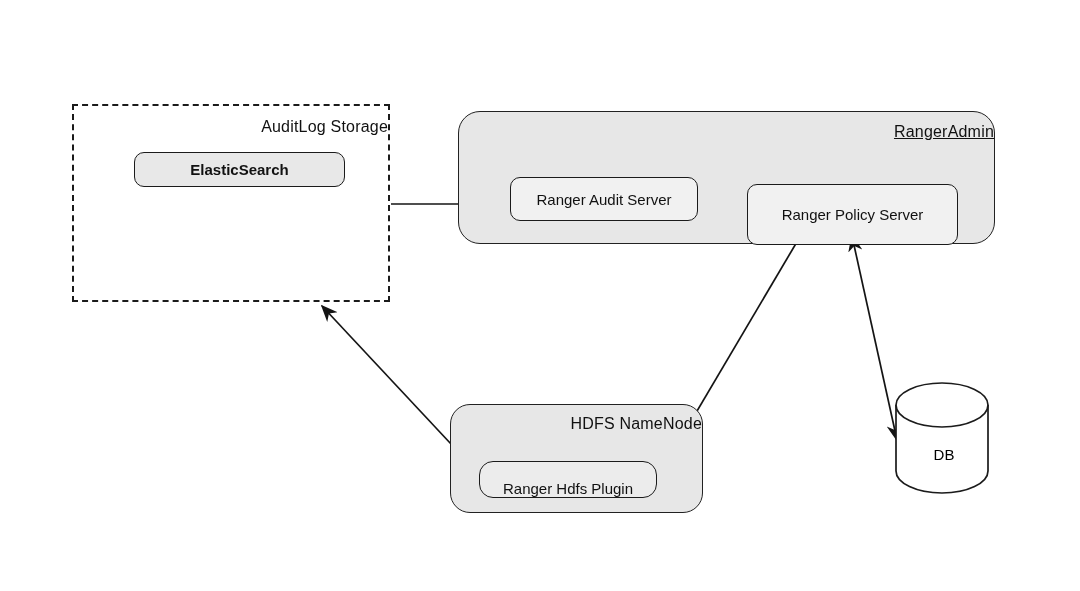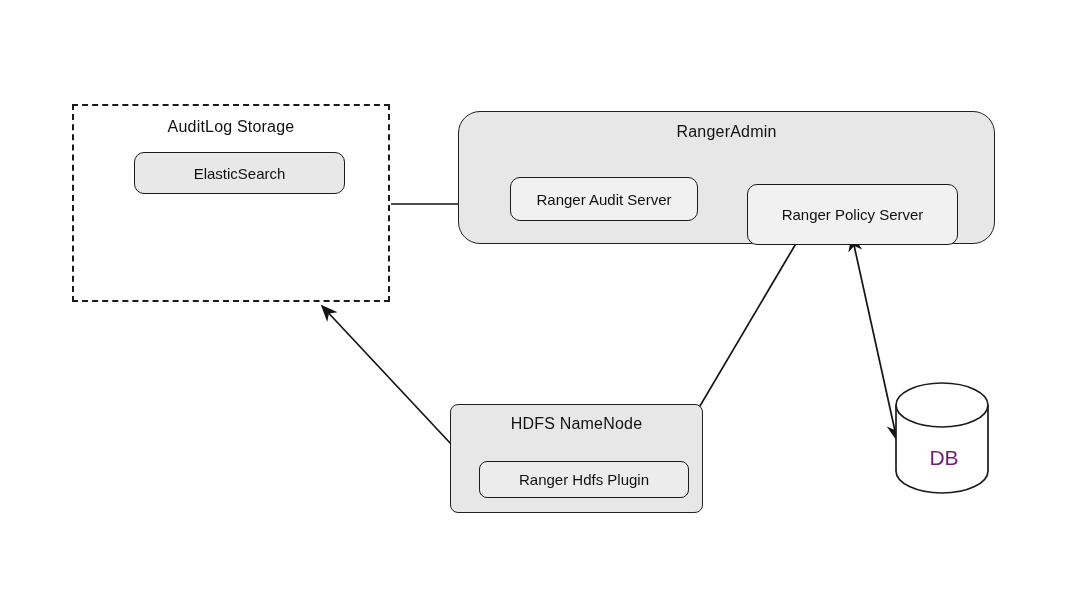--- a/index.html
+++ b/index.html
@@ -21,21 +21,21 @@
     width: 1080px;
     height: 591px;
     pointer-events: none;
   }
   .group, .node {
     position: absolute;
     box-sizing: border-box;
   }
   .group-title {
     width: 100%;
-    text-align: center;
+    text-align: right;
     font-size: 16px;
     color: #111111;
     letter-spacing: 0.2px;
   }
   
   .auditlog-group {
     left: 72px; top: 104px;
     width: 318px; height: 198px;
     border: 2px dashed #1b1b1b;
     background: #ffffff;
@@ -46,54 +46,54 @@
   .node {
     display: flex;
     align-items: center;
     justify-content: center;
     border: 1.6px solid #1b1b1b;
     border-radius: 10px;
     font-size: 15px;
     color: #111111;
     background: #e8e8e8;
   }
-  .node-elasticsearch { left: 134px; top: 152px; width: 211px; height: 42px; }
+  .node-elasticsearch { left: 134px; top: 152px; width: 211px; height: 35px; font-weight: bold; }
   .node-hdfs          { left: 134px; top: 217px; width: 211px; height: 52px; }
 
   
   .rangeradmin-group {
     left: 458px; top: 111px;
     width: 537px; height: 133px;
     background: #e7e7e7;
     border: 1.8px solid #222222;
     border-radius: 22px;
   }
-  .rangeradmin-group .group-title { margin-top: 11px; }
+  .rangeradmin-group .group-title { margin-top: 11px; text-decoration: underline; }
   .node-audit-server  { left: 510px; top: 177px; width: 188px; height: 44px; background: #f1f1f1; }
   .node-policy-server { left: 747px; top: 184px; width: 211px; height: 61px; background: #f1f1f1; }
 
   
   .namenode-group {
     left: 450px; top: 404px;
     width: 253px; height: 109px;
     background: #e7e7e7;
     border: 1.8px solid #222222;
-    border-radius: 8px;
+    border-radius: 20px;
   }
   .namenode-group .group-title { margin-top: 10px; }
-  .node-plugin { left: 479px; top: 461px; width: 210px; height: 37px; background: #ececec; border-radius: 8px; }
+  .node-plugin { left: 479px; top: 461px; width: 178px; height: 37px; background: #ececec; border-radius: 14px; align-items: flex-end; }
 
   
   .db-label {
     position: absolute;
     left: 896px; top: 446px;
     width: 96px;
     text-align: center;
-    font-size: 21px;
-    color: #701a75;
+    font-size: 15px;
+    color: #000000;
   }
 </style>
 </head>
 <body>
 
 <div class="canvas">
 
   <svg class="connectors" viewBox="0 0 1080 591" xmlns="http://www.w3.org/2000/svg">
     <defs>
       <marker id="ah" viewBox="0 0 10 10" refX="9" refY="5" markerWidth="10" markerHeight="10" orient="auto">

